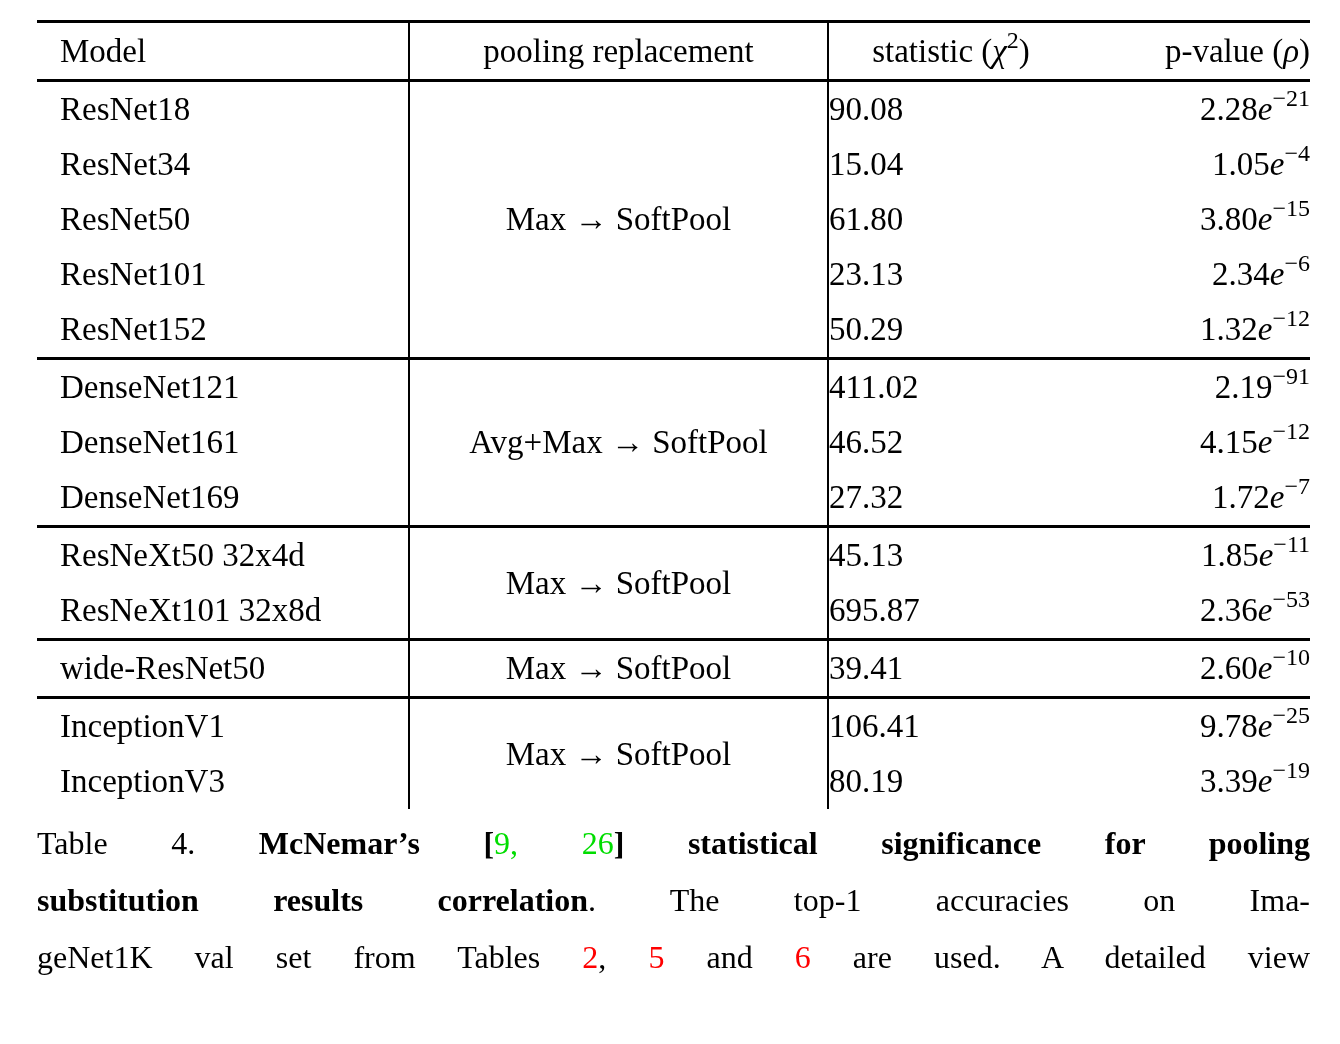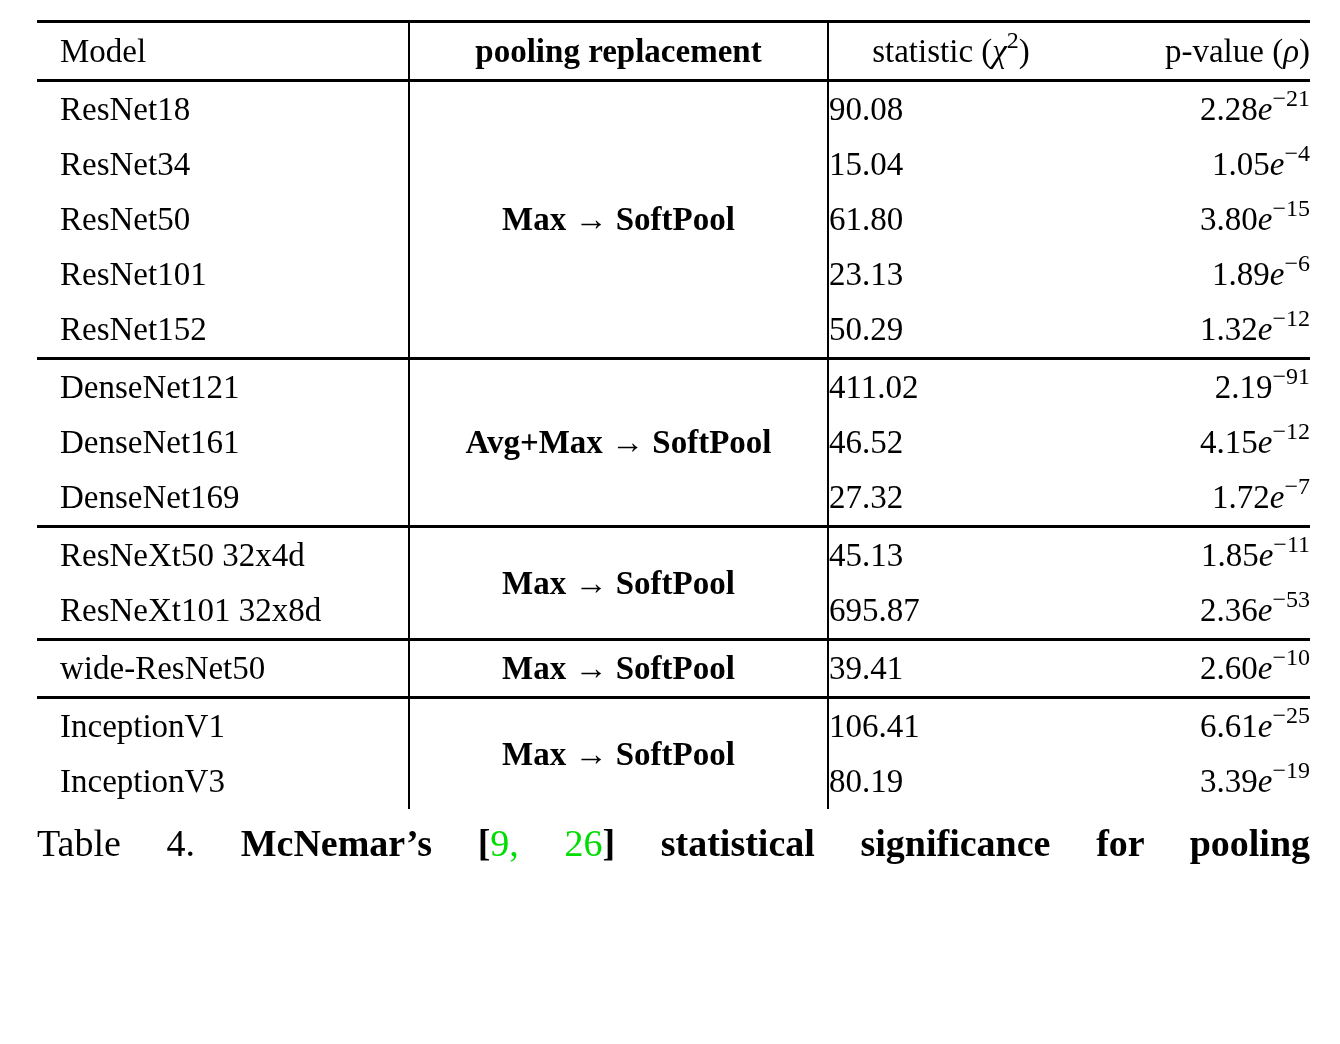--- a/index.html
+++ b/index.html
@@ -40,37 +40,36 @@
   tbody td {
     height: 55px;
     vertical-align: middle;
     padding: 0;
   }
   .cell-model { text-align: left; padding-left: 23px; }
   .cell-pool  {
     text-align: center;
     border-left: 2px solid #000;
     border-right: 2px solid #000;
-    font-weight: bold;
   }
   .cell-stat  { }
   .cell-pval  { text-align: right; }
 
   .mathit { font-style: italic; }
   .exp {
     font-size: 24px;
     vertical-align: 14px;
     line-height: 0;
   }
 
   
   .caption {
     width: 1273px;
     margin-top: 6px;
-    font-size: 38px;
+    font-size: 32px;
     line-height: 57px;
   }
   .cap-line {
     text-align: justify;
     text-align-last: justify;
   }
   .bold { font-weight: bold; }
   .green { color: var(--cite-green, #00dd00); }
   .red { color: var(--link-red, #ff0000); }
 </style>
@@ -108,21 +107,21 @@
         <td class="cell-pval"><span>1.05</span><span class="mathit">e</span><span class="exp">−4</span></td>
       </tr>
       <tr>
         <td class="cell-model">ResNet50</td>
         <td class="cell-stat">61.80</td>
         <td class="cell-pval"><span>3.80</span><span class="mathit">e</span><span class="exp">−15</span></td>
       </tr>
       <tr>
         <td class="cell-model">ResNet101</td>
         <td class="cell-stat">23.13</td>
-        <td class="cell-pval"><span>1.89</span><span class="mathit">e</span><span class="exp">−6</span></td>
+        <td class="cell-pval"><span>2.34</span><span class="mathit">e</span><span class="exp">−6</span></td>
       </tr>
       <tr>
         <td class="cell-model">ResNet152</td>
         <td class="cell-stat">50.29</td>
         <td class="cell-pval"><span>1.32</span><span class="mathit">e</span><span class="exp">−12</span></td>
       </tr>
     </tbody>
 
     <tbody class="group">
       <tr>
@@ -164,27 +163,29 @@
         <td class="cell-stat">39.41</td>
         <td class="cell-pval"><span>2.60</span><span class="mathit">e</span><span class="exp">−10</span></td>
       </tr>
     </tbody>
 
     <tbody class="group">
       <tr>
         <td class="cell-model">InceptionV1</td>
         <td class="cell-pool" rowspan="2">Max → SoftPool</td>
         <td class="cell-stat">106.41</td>
-        <td class="cell-pval"><span>6.61</span><span class="mathit">e</span><span class="exp">−25</span></td>
+        <td class="cell-pval"><span>9.78</span><span class="mathit">e</span><span class="exp">−25</span></td>
       </tr>
       <tr>
         <td class="cell-model">InceptionV3</td>
         <td class="cell-stat">80.19</td>
         <td class="cell-pval"><span>3.39</span><span class="mathit">e</span><span class="exp">−19</span></td>
       </tr>
     </tbody>
   </table>
 
   <div class="caption">
     <div class="cap-line"><span>Table 4. </span><span class="bold">McNemar’s </span><span class="bold">[</span><span class="green">9, 26</span><span class="bold">] </span><span class="bold">statistical significance for pooling</span></div>
+    <div class="cap-line"><span class="bold">substitution results correlation</span><span>. The top-1 accuracies on Ima-</span></div>
+    <div class="cap-line"><span>geNet1K val set from Tables </span><span class="red">2</span><span>, </span><span class="red">5</span><span> and </span><span class="red">6</span><span> are used. A detailed view</span></div>
   </div>
 
 </div>
 
 </body></html>

